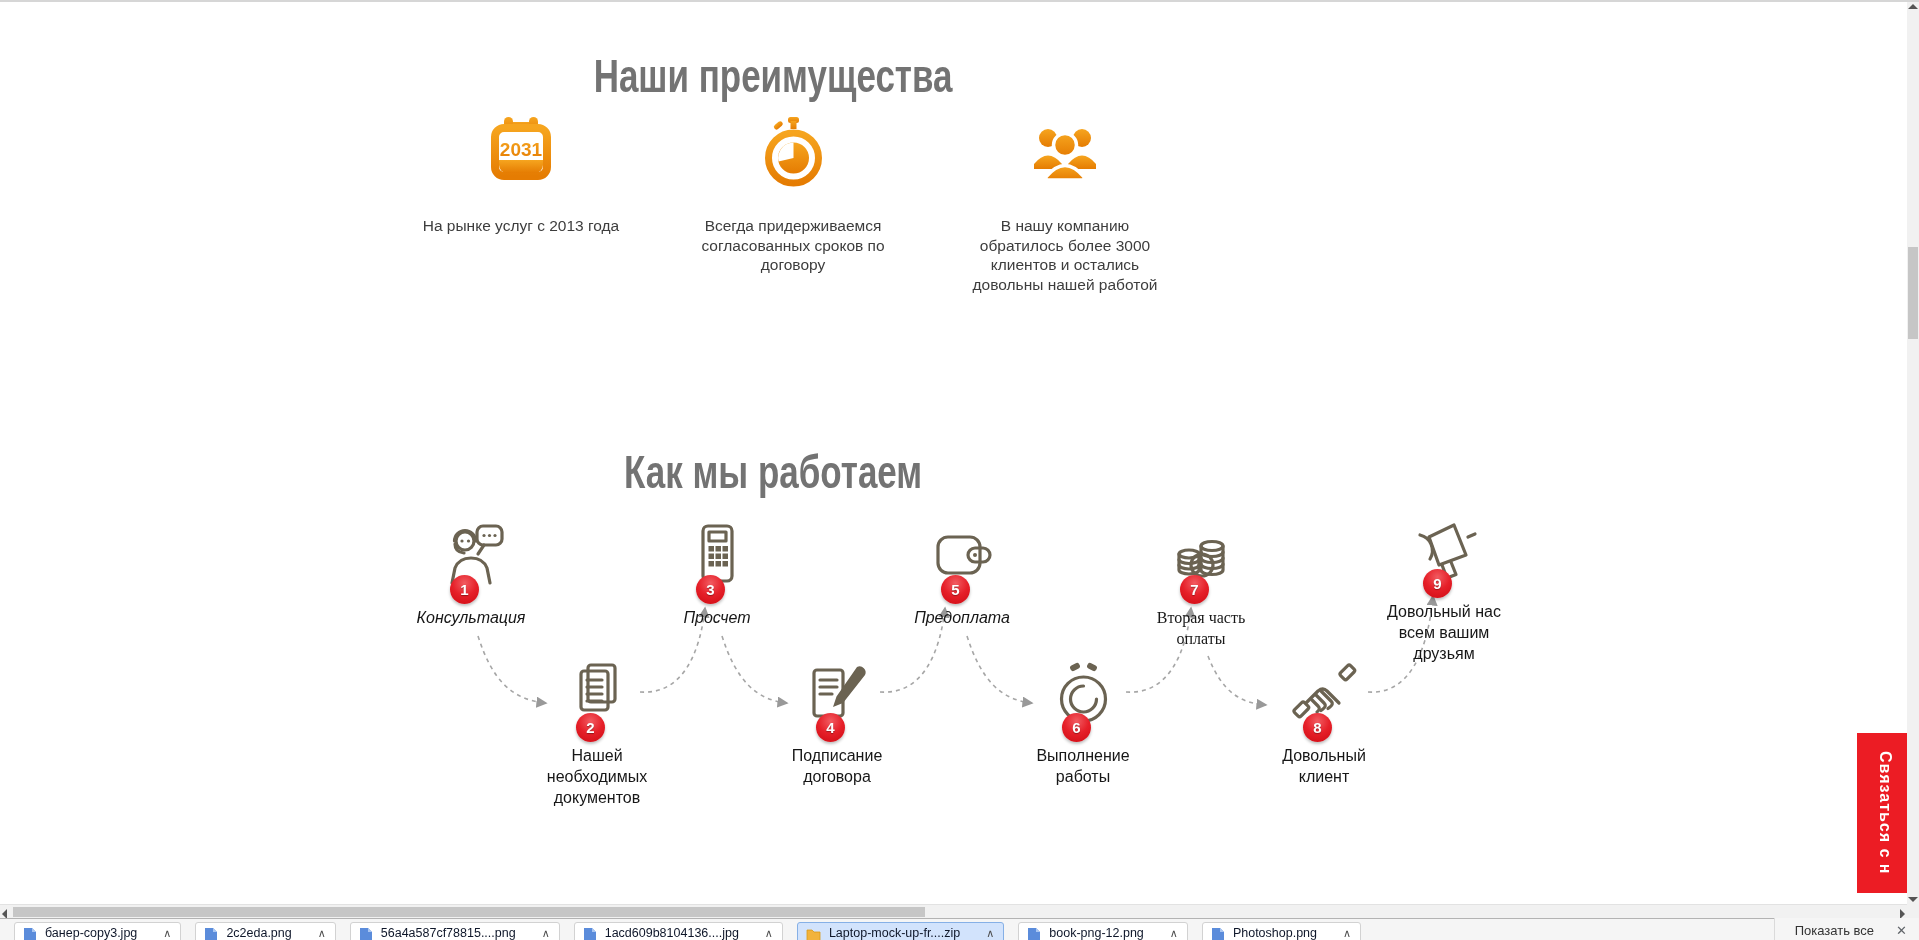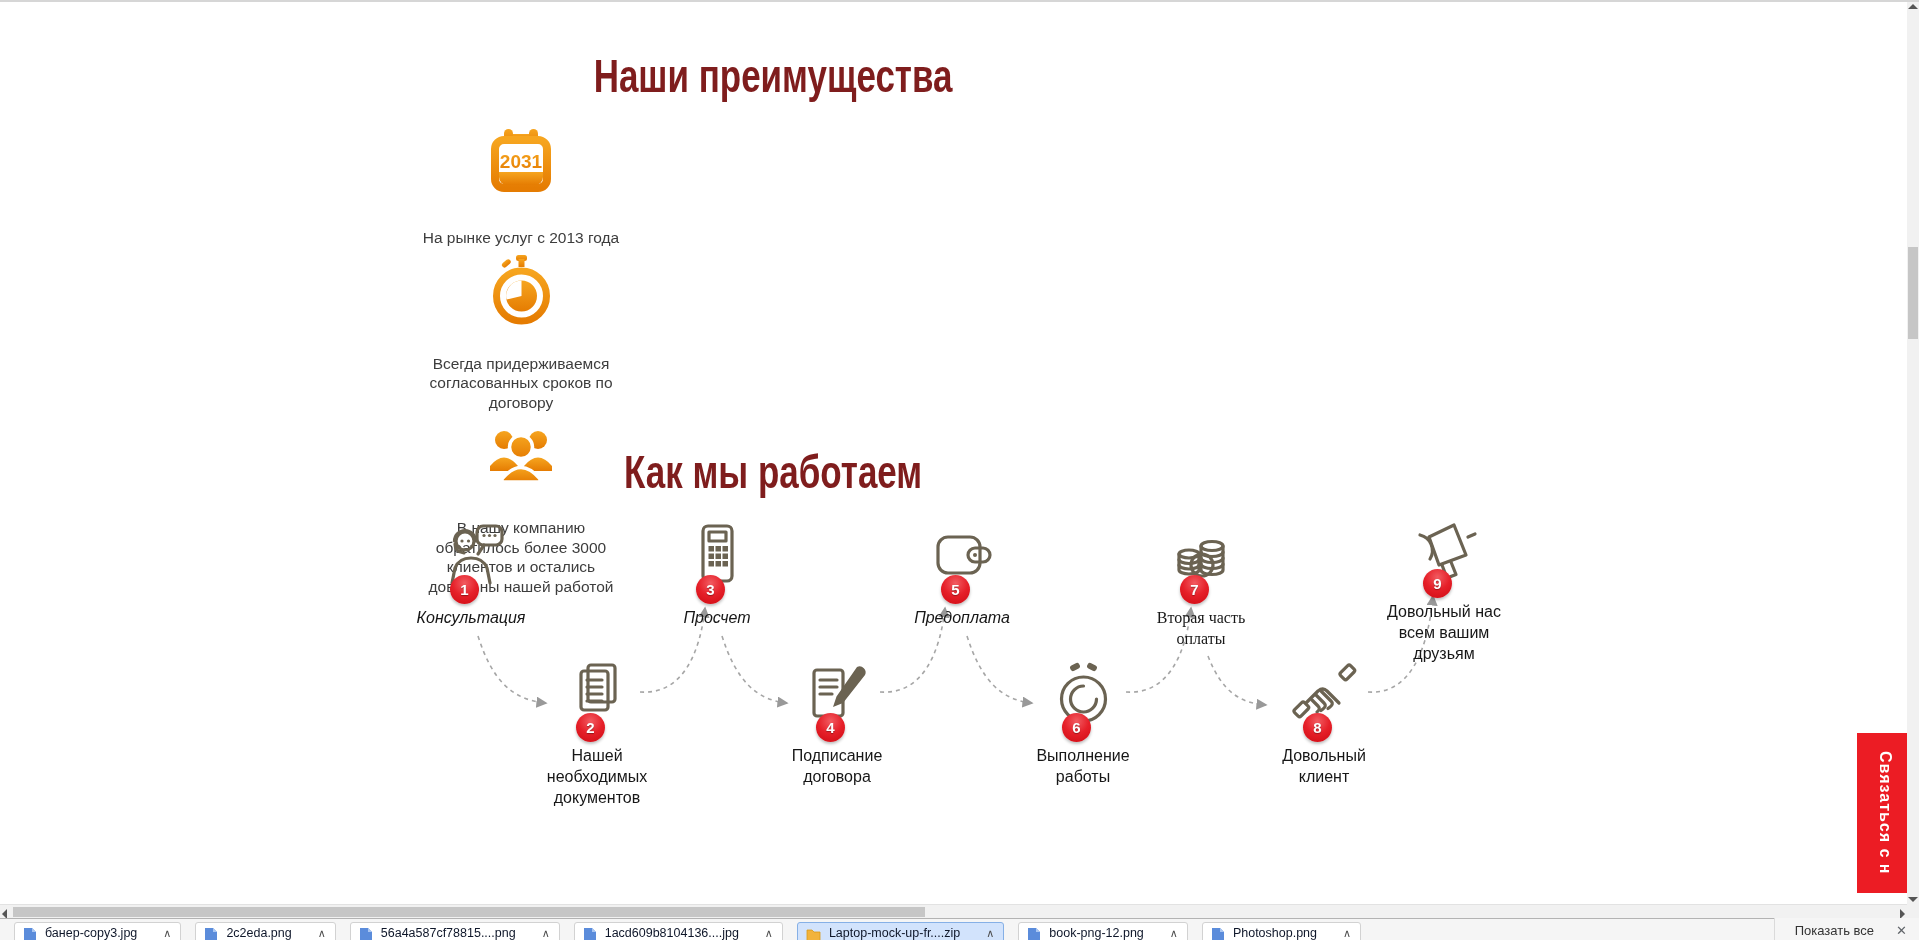--- a/index.html
+++ b/index.html
@@ -4,27 +4,27 @@
 <style>
   html,body{margin:0;padding:0;}
   body{
     width:1919px;height:940px;position:relative;overflow:hidden;
     background:#fff;font-family:"Liberation Sans",sans-serif;
     border-top:2px solid #d6d6d6;box-sizing:border-box;
   }
   
   .big-heading{
     position:absolute;left:0;width:1546px;text-align:center;
-    font-weight:bold;font-size:46px;color:#7f1d1d;letter-spacing:0;
+    font-weight:bold;font-size:46px;color:#737373;letter-spacing:0;
   }
   .big-heading span{display:inline-block;transform:scaleX(0.76);transform-origin:center;}
   #h-adv{top:16px;}
   #h-how{top:412px;}
   
-  .adv-row{position:absolute;left:385px;top:120px;width:1150px;display:flex;justify-content:flex-start;flex-direction:column;}
+  .adv-row{position:absolute;left:385px;top:108px;width:1150px;display:flex;justify-content:flex-start;}
   .adv-col{width:272px;text-align:center;}
   .adv-ico{height:84px;display:flex;align-items:center;justify-content:center;}
   .adv-col p{margin:22px auto 0;font-size:15.5px;line-height:19.5px;color:#3d3d3d;}
   .w1{max-width:250px;} .w2{max-width:208px;} .w3{max-width:188px;} .w4{max-width:202px;}
   
   .step{position:absolute;width:200px;text-align:center;}
   .step-ico{width:72px;height:72px;margin:0 auto;position:relative;}
   .step-ico svg{display:block;}
   .badge{
     position:absolute;left:50%;margin-left:-21px;bottom:-11px;width:29px;height:29px;border-radius:50%;

